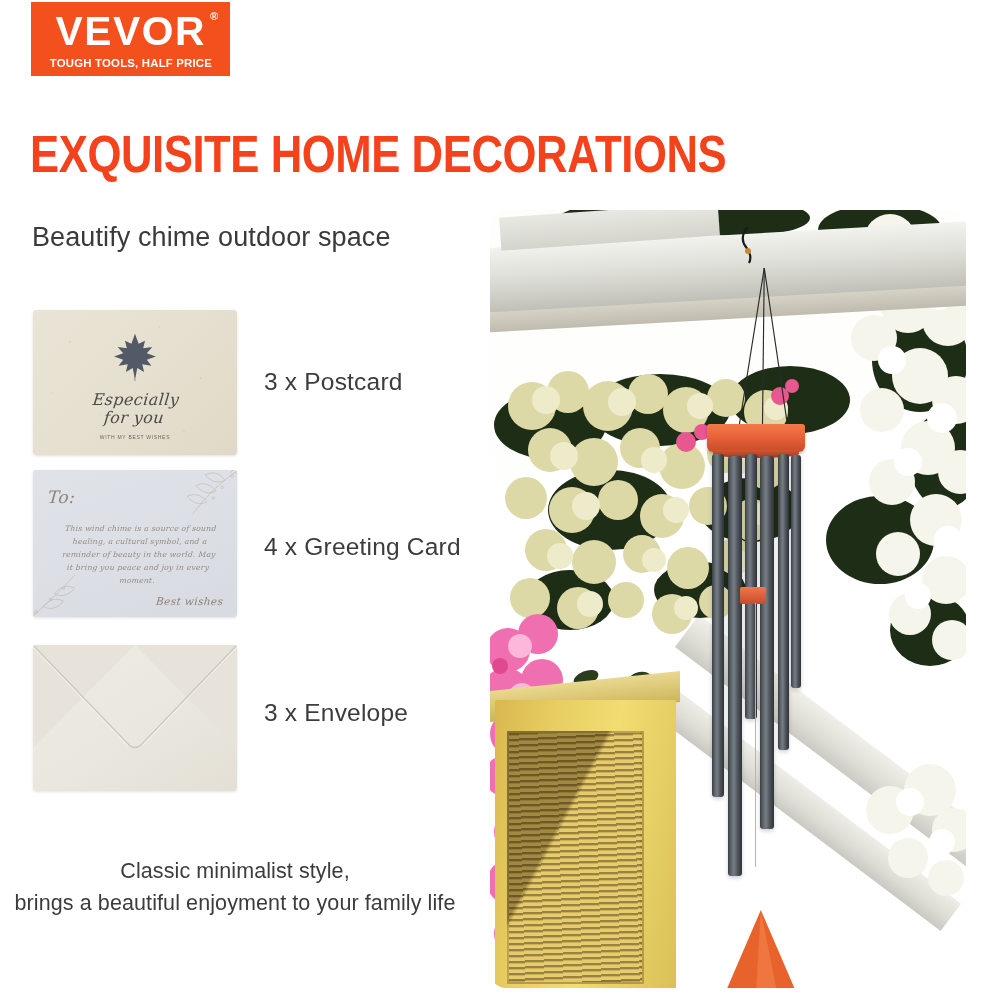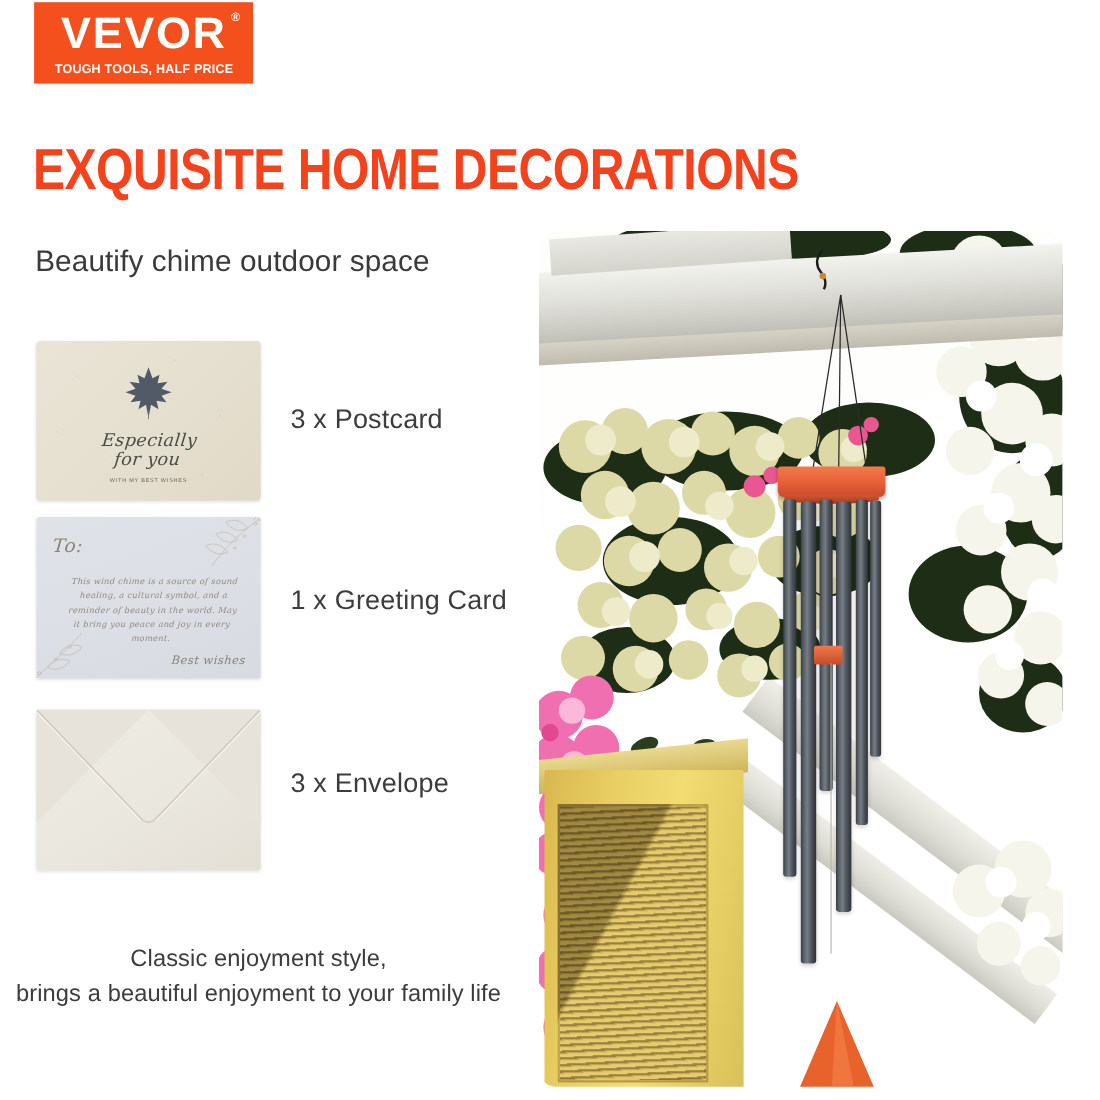--- a/index.html
+++ b/index.html
@@ -428,35 +428,35 @@
       <circle cx="14" cy="86" r="1.6"></circle>
         <circle cx="8" cy="92" r="1.4"></circle>
       <circle cx="30" cy="72" r="1.3"></circle>
         <circle cx="44" cy="60" r="1.3"></circle>
     </g>
   </svg>
   <div class="gc-to">To:</div>
   <div class="gc-body">This wind chime is a source of sound healing, a cultural symbol, and a reminder of beauty in the world. May it bring you peace and joy in every moment.</div>
   <div class="gc-best">Best wishes</div>
 </div>
-<div class="item-label label-greeting">1 x Greeting Card</div>
+<div class="item-label label-greeting">4 x Greeting Card</div>
 
 <div class="envelope">
   <div class="env-flap-l"></div>
   <div class="env-flap-r"></div>
   <svg class="env-crease" viewBox="0 0 204 146" aria-hidden="true">
     <path d="M0 0 L96 100 Q102 105 108 100 L204 0" fill="none" stroke="#cfc9bd" stroke-width="1.4"></path>
     <path d="M0 2 L95 101" fill="none" stroke="#f6f4ee" stroke-width="1"></path>
     <path d="M204 2 L109 101" fill="none" stroke="#f6f4ee" stroke-width="1"></path>
   </svg>
 </div>
 <div class="item-label label-envelope">3 x Envelope</div>
 
 <div class="caption">
-  <span class="cl">Classic enjoyment style,</span>
+  <span class="cl">Classic minimalist style,</span>
   <span class="cl">brings a beautiful enjoyment to your family life</span>
 </div>
 
 <div class="photo">
 
   <div class="ph-layer ph-sky"></div>
 
   <div class="ph-layer rail-a"></div>
   <div class="ph-layer rail-b"></div>
 

